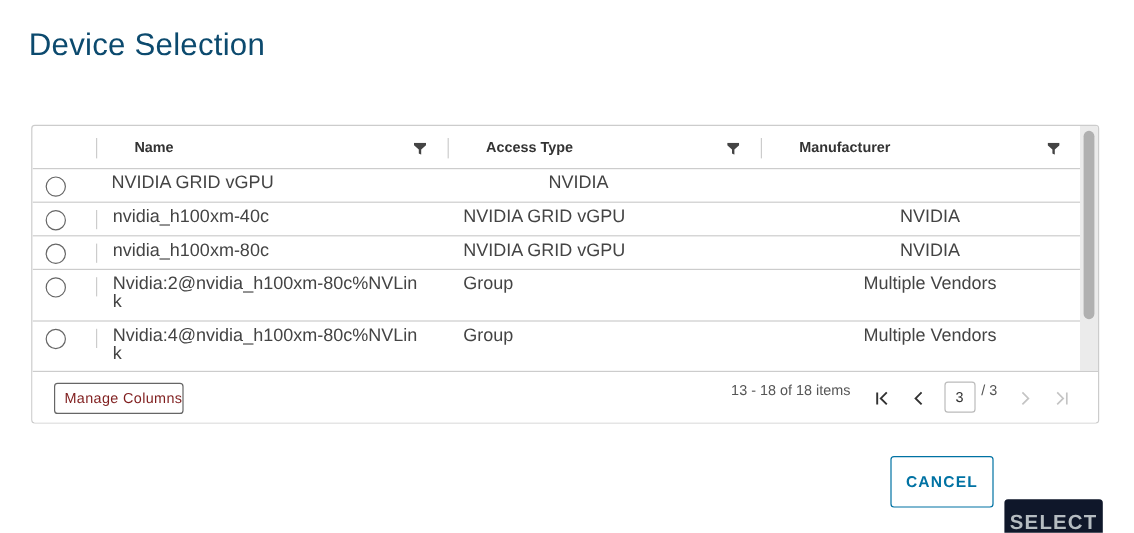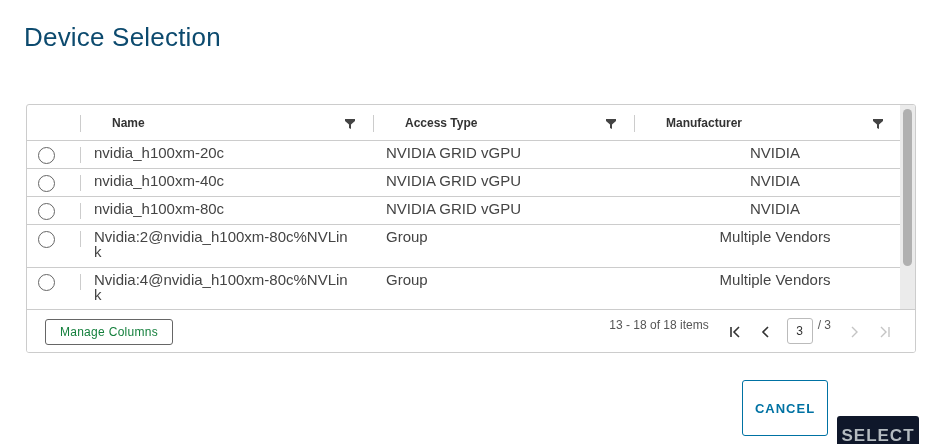--- a/index.html
+++ b/index.html
@@ -31,29 +31,29 @@
     .radio { width: 17px; height: 17px; border: 1px solid #666; border-radius: 50%; background: #fff; margin-left: -14px; }
     .cell.c1 { padding-left: 14px; padding-right: 18px; word-break: break-all; }
     .cell.c1 .rsep { position: absolute; left: 0; top: 6px; height: 16px; width: 1px; background: #cccccc; }
     .cell.c2 { padding-left: 13px; }
     .cell.c3 { padding-left: 15px; }
 
     .scroll-track { position: absolute; right: 0; top: 0; width: 15px; height: 204px; background: #ebebeb; }
     .scroll-thumb { position: absolute; left: 3px; top: 4px; width: 9px; height: 157px; background: #b0b0b0; border-radius: 5px; }
 
     .footer { position: absolute; left: 0; top: 204px; width: 888px; height: 44px; border-top: 1px solid #cccccc; background: #fff; }
-    .manage-btn { position: absolute; left: 18px; top: 9px; width: 128px; height: 26px; border: 1px solid #666; border-radius: 3px; background: #fff; font-size: 12px; color: #15803d; font-family: "Liberation Sans", sans-serif; letter-spacing: 0.3px; }
+    .manage-btn { position: absolute; left: 18px; top: 9px; width: 108px; height: 26px; border: 1px solid #666; border-radius: 3px; background: #fff; font-size: 12px; color: #7f1d1d; font-family: "Liberation Sans", sans-serif; letter-spacing: 0.3px; text-align: right; }
     .pager { position: absolute; right: 16px; top: 8px; height: 28px; display: flex; align-items: flex-start; font-size: 12px; color: #555; }
     .pager .count { margin-right: 12px; }
     .pbtn { width: 30px; height: 28px; display: flex; align-items: center; justify-content: center; }
     .pbtn svg { width: 14px; height: 14px; }
     .page-input { width: 26px; height: 26px; border: 1px solid #bbb; border-radius: 3px; text-align: center; font-size: 12px; line-height: 24px; margin-left: 6px; color: #333; }
     .pager .total { margin: 0 8px 0 5px; }
 
-    .cancel-btn { position: absolute; left: 742px; top: 380px; width: 86px; height: 56px; border: 1px solid #0072a3; border-radius: 3px; background: #fff; color: #0072a3; font-size: 13px; font-weight: bold; letter-spacing: 1px; font-family: "Liberation Sans", sans-serif; }
+    .cancel-btn { position: absolute; left: 742px; top: 380px; width: 86px; height: 43px; border: 1px solid #0072a3; border-radius: 3px; background: #fff; color: #0072a3; font-size: 13px; font-weight: bold; letter-spacing: 1px; font-family: "Liberation Sans", sans-serif; }
     .select-btn { position: absolute; left: 837px; top: 380px; width: 82px; height: 39px; border: none; border-radius: 3px; background: #0f172a; color: #b5bcc1; font-size: 17px; font-weight: bold; letter-spacing: 1px; font-family: "Liberation Sans", sans-serif; margin-top: 36px; }
   </style>
 </head>
 <body>
 
 <h1 class="title">Device Selection</h1>
 
 <div class="grid">
   <div class="grid-body">
     <div class="header-row">
@@ -78,21 +78,20 @@
         <svg class="filter" viewBox="0 0 10 10">
             <path d="M0 0 H10 V2 L6 5.5 V10 L4 9 V5.5 L0 2 Z" fill="#444"></path>
           </svg>
       </div>
     </div>
 
     <div class="row single">
       <div class="cell c0">
           <span class="radio"></span>
         </div>
-      <div class="cell c1"><span class="rsep"></span><span>nvidia_h100xm-20c</span></div>
       <div class="cell c2">NVIDIA GRID vGPU</div>
       <div class="cell c3">NVIDIA</div>
     </div>
     <div class="row single">
       <div class="cell c0">
           <span class="radio"></span>
         </div>
       <div class="cell c1"><span class="rsep"></span><span>nvidia_h100xm-40c</span></div>
       <div class="cell c2">NVIDIA GRID vGPU</div>
       <div class="cell c3">NVIDIA</div>

